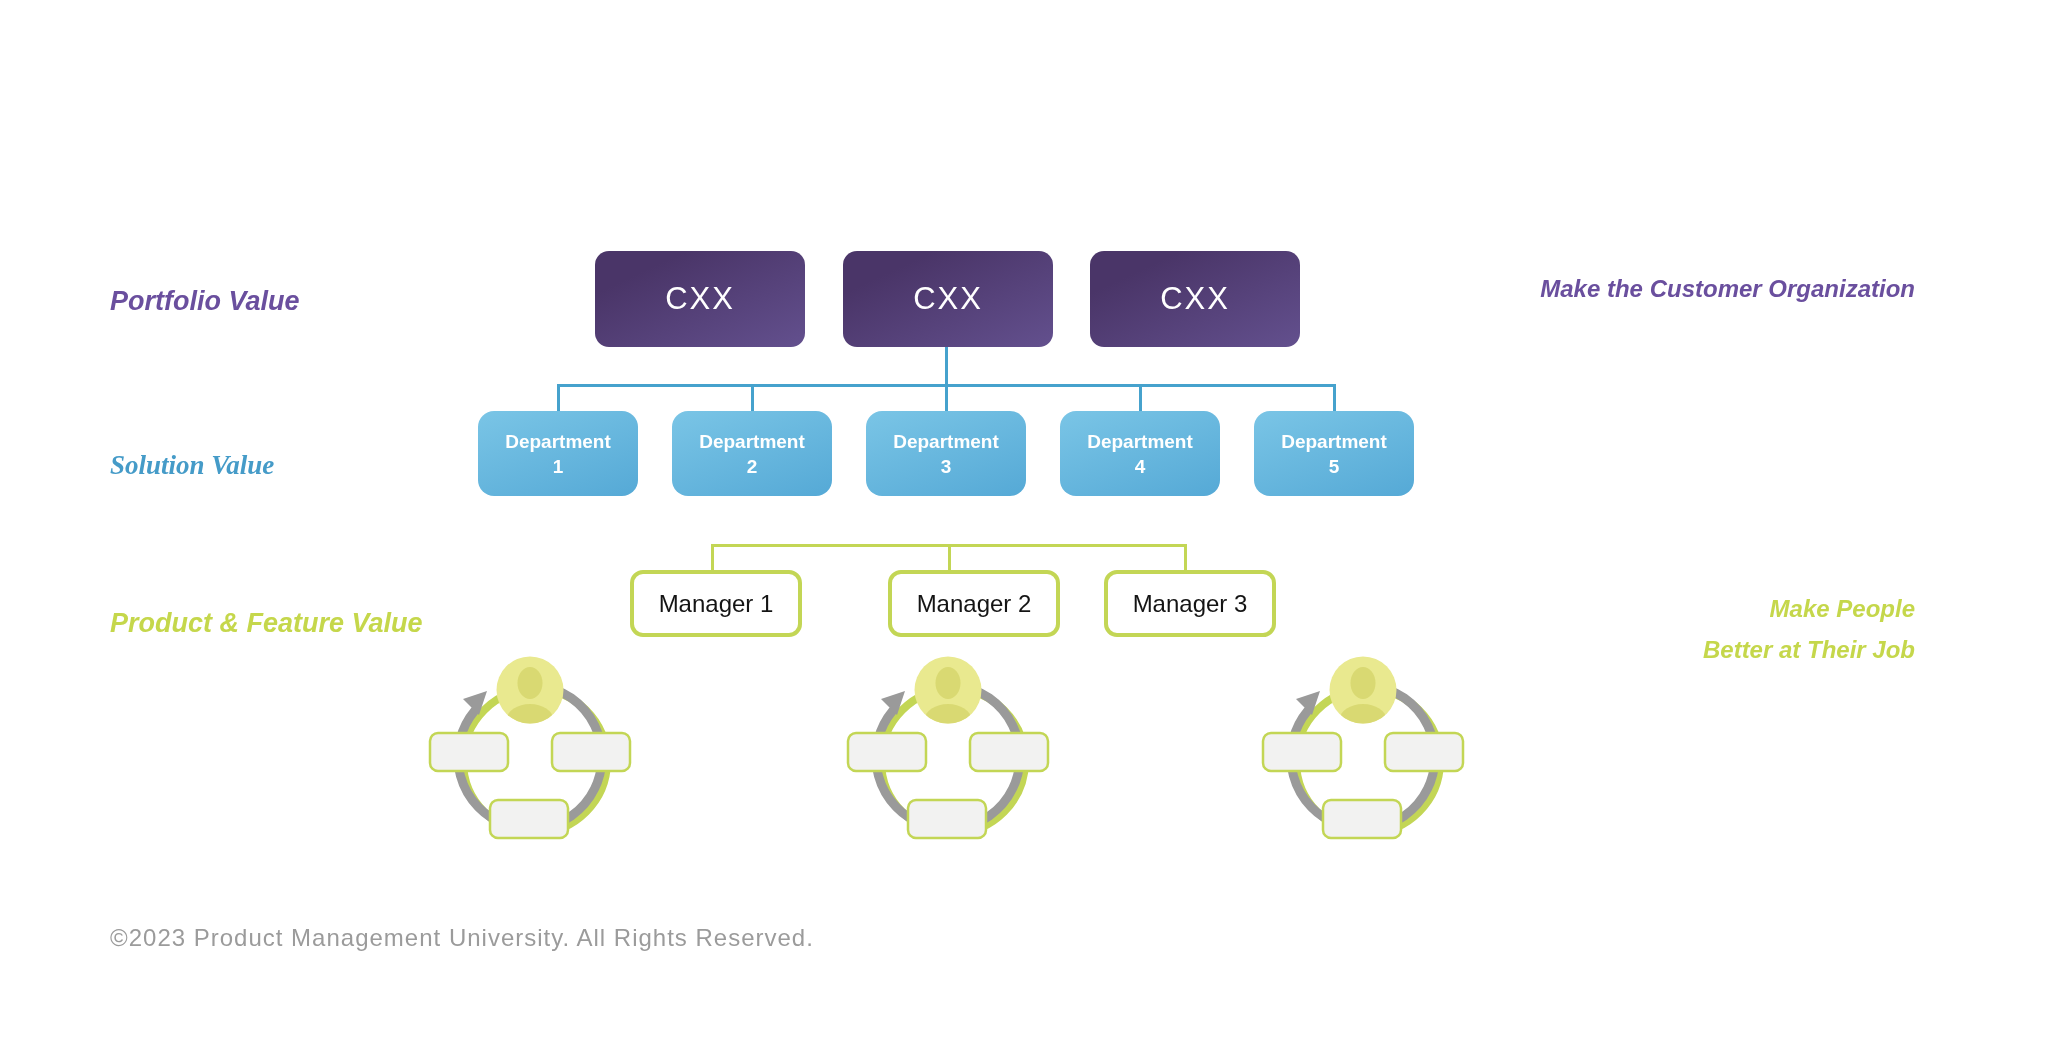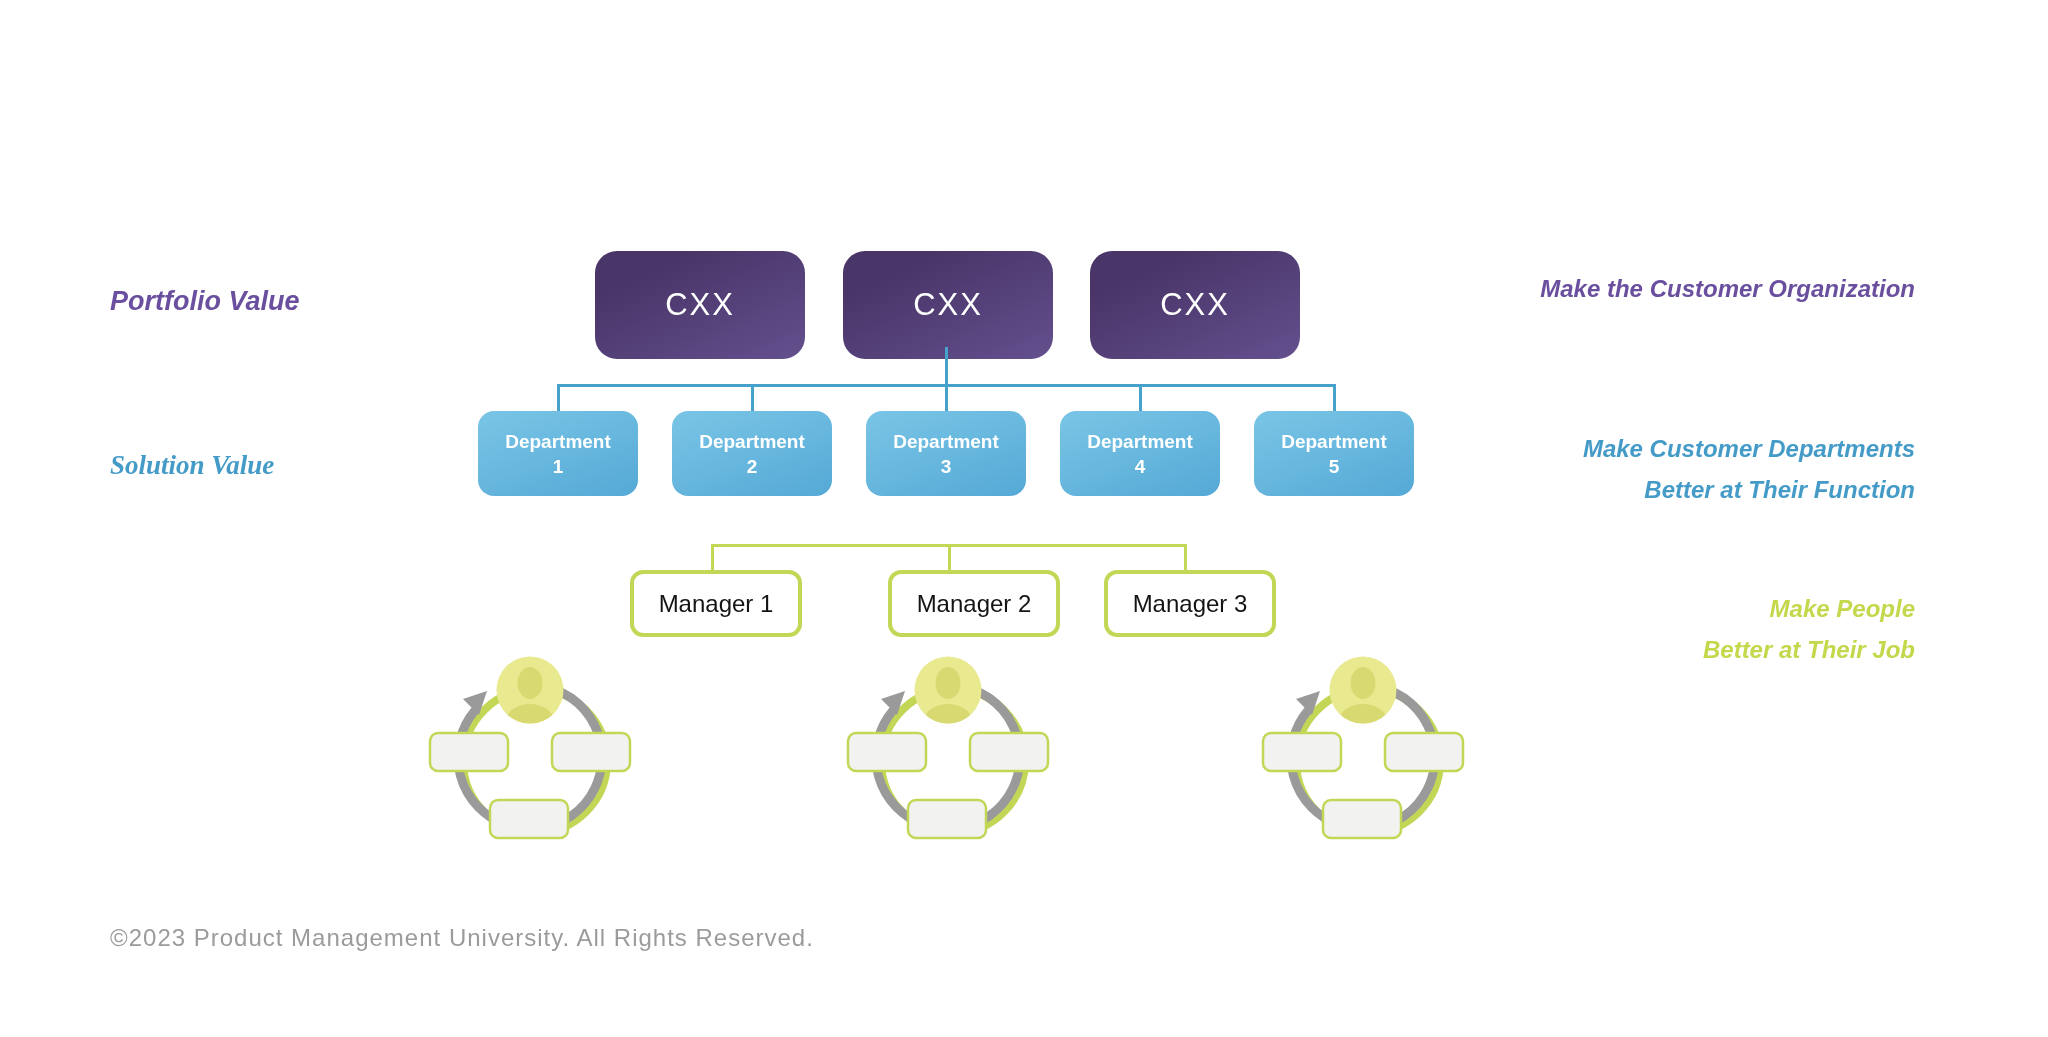--- a/index.html
+++ b/index.html
@@ -25,21 +25,21 @@
 
   
   .lbl-right{right:133px;text-align:right;font-style:italic;font-weight:700;
     font-size:24px;line-height:41px;white-space:nowrap;}
   .cap-portfolio{top:268px;color:#6a4f9e;}
   .cap-solution{top:428px;color:#459bc8;}
   .cap-product{top:588px;color:#c5d74b;}
 
   
   .cxx{
-    top:251px;width:210px;height:108px;border-radius:22px;
+    top:251px;width:210px;height:96px;border-radius:14px;
     background:linear-gradient(335deg,#63508e 0%,#4a3568 78%);
     display:flex;align-items:center;justify-content:center;
     color:#ffffff;font-size:31px;letter-spacing:2px;
   }
   .cxx1{left:595px;} .cxx2{left:843px;} .cxx3{left:1090px;}
 
   
   .dept{
     top:411px;width:160px;height:85px;border-radius:16px;
     background:linear-gradient(160deg,#7ac5e6 0%,#55a9d6 100%);
@@ -70,27 +70,24 @@
   .ic1{left:425px;} .ic2{left:843px;} .ic3{left:1258px;}
 </style>
 </head>
 <body>
 
 <div id="canvas">
 
 
   <div class="abs lbl-left lbl-portfolio">Portfolio Value</div>
   <div class="abs lbl-left lbl-solution">Solution Value</div>
+  <div class="abs lbl-left lbl-product">Product &amp; Feature Value</div>
 
   <div class="abs lbl-right cap-portfolio">
     <div>Make the Customer Organization</div>
-  </div>
-  <div class="abs lbl-right cap-solution">
-    <div>Make Customer Departments</div>
-    <div>Better at Their Function</div>
   </div>
   <div class="abs lbl-right cap-product">
     <div>Make People</div>
     <div>Better at Their Job</div>
   </div>
 
   <div class="abs cxx cxx1">CXX</div>
   <div class="abs cxx cxx2">CXX</div>
   <div class="abs cxx cxx3">CXX</div>
 

